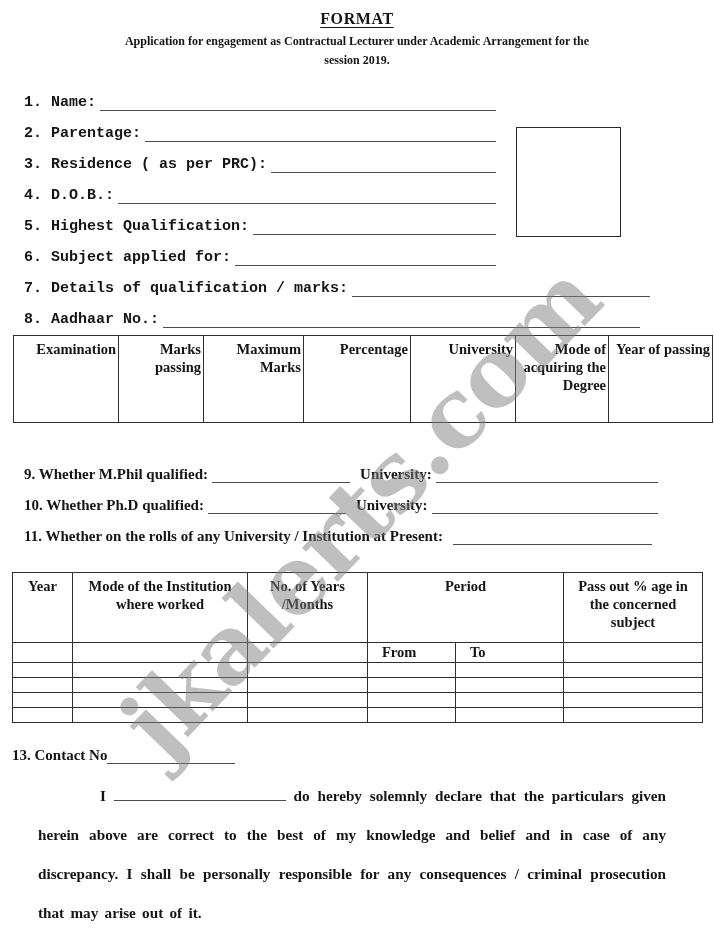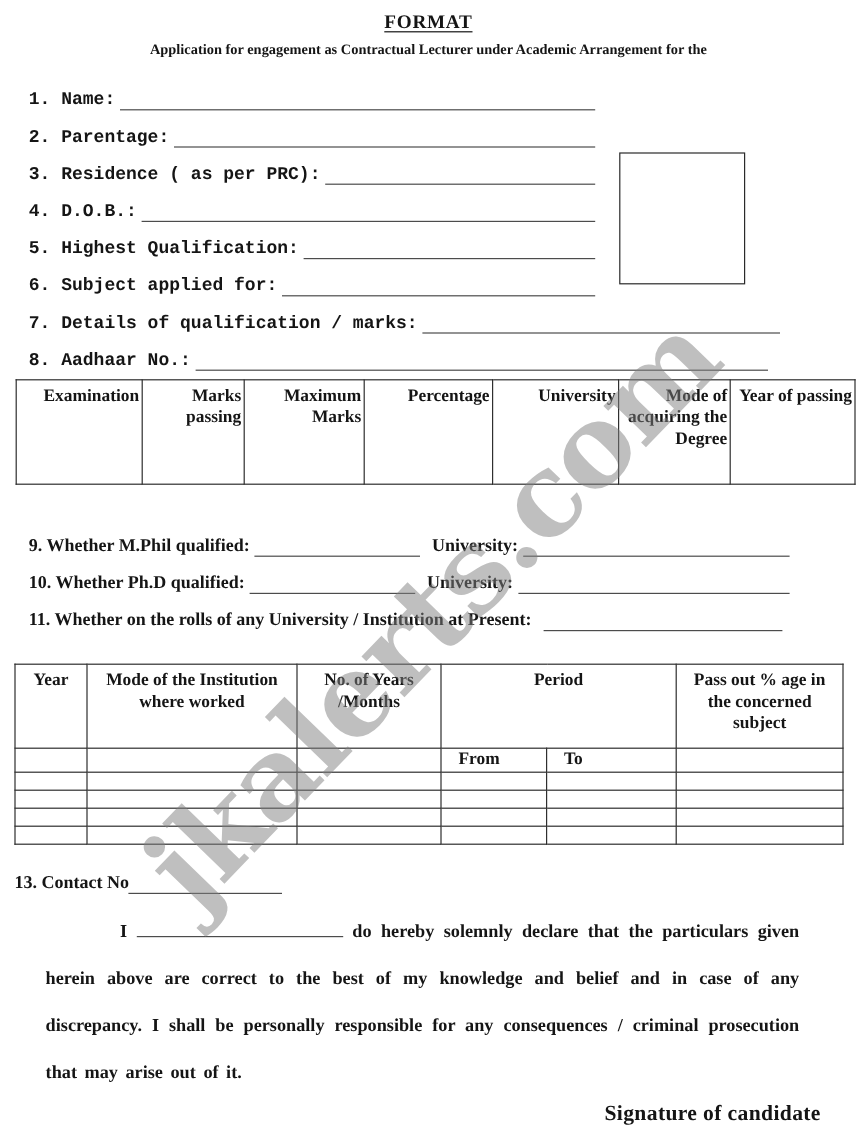--- a/index.html
+++ b/index.html
@@ -72,20 +72,21 @@
 <body>
 
 <div class="sheet">
 
   <div class="title">
     <span>FORMAT</span>
   </div>
 
   <div class="subtitle">
     <div>Application for engagement as Contractual Lecturer under Academic Arrangement for the</div>
+    <div>session 2019.</div>
   </div>
 
   <div class="fields">
     <div class="frow">
       <span class="lbl">1. Name:</span>
       <span class="blank mr-photo"></span>
     </div>
     <div class="frow">
       <span class="lbl">2. Parentage:</span>
       <span class="blank mr-photo"></span>

